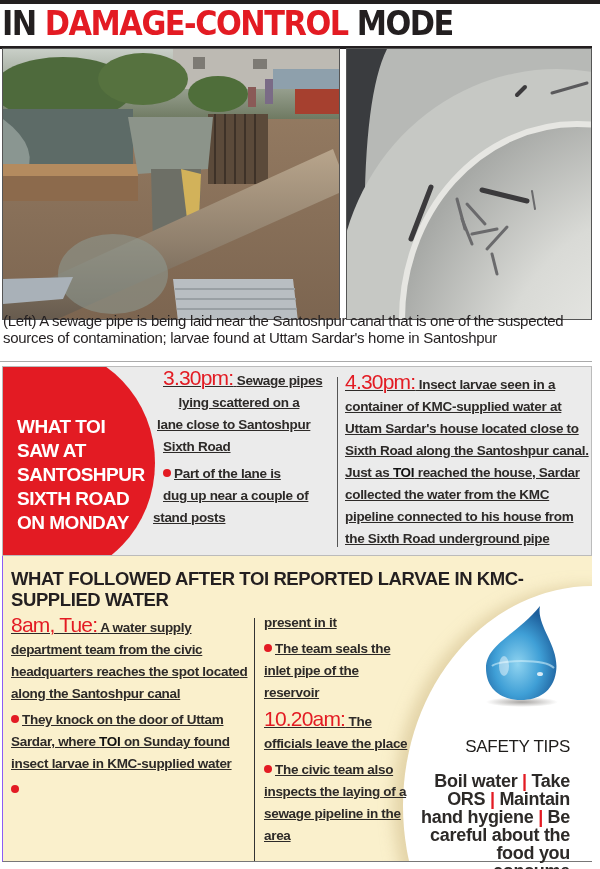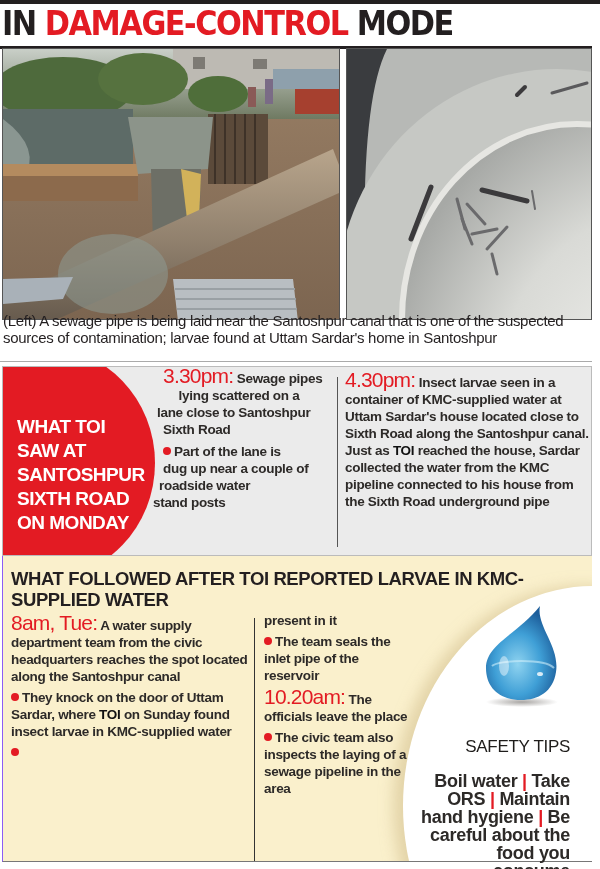--- a/index.html
+++ b/index.html
@@ -36,21 +36,21 @@
     .red-disc {
       position: absolute; left: -70px; top: -20px; width: 222px; height: 232px;
       border-radius: 50%; background: #e31b23;
     }
     .disc-title {
       position: absolute; left: 14px; top: 48px; width: 140px;
       font-weight: bold; color: #ffffff; font-size: 19px; line-height: 24px;
       letter-spacing: -0.5px; white-space: pre-line;
     }
     .entry-time { color: #e31b23; font-size: 21px; letter-spacing: -0.8px; font-weight: normal; }
-    .col-text { font-weight: bold; color: #2d2a28; font-size: 13.5px; line-height: 17px; letter-spacing: -0.3px; }
+    .col-text { font-weight: bold; color: #2d2a28; font-size: 13.5px; line-height: 22px; letter-spacing: -0.3px; text-decoration: underline; }
     .monday-col1 { position: absolute; left: 146px; top: 0px; width: 180px; }
     .monday-col1 .line { display: block; white-space: nowrap; }
     .monday-divider { position: absolute; left: 334px; top: 10px; width: 1px; height: 170px; background: #555; }
     .monday-col2 { position: absolute; left: 342px; top: 4px; width: 245px; }
     .bullet { display: inline-block; width: 8px; height: 8px; border-radius: 50%; background: #e31b23; margin-right: 3px; vertical-align: 1px; }
     .bold-inline { font-weight: 900; color: #111; }
 
     
     .follow-panel {
       position: absolute; left: 2px; top: 556px; width: 590px; height: 306px;
@@ -180,21 +180,20 @@
 SIXTH ROAD
 ON MONDAY</div>
 
   <div class="monday-col1 col-text">
     <span class="line" style="padding-left:14px;"><span class="entry-time">3.30pm:</span> <span>Sewage pipes</span></span>
     <span class="line" style="padding-left:0px;text-align:center;">lying scattered on a</span>
     <span class="line" style="padding-left:8px;">lane close to Santoshpur</span>
     <span class="line" style="padding-left:14px;">Sixth Road</span>
     <span class="line" style="padding-left:14px; margin-top:5px;"><span class="bullet"></span><span>Part of the lane is</span></span>
     <span class="line" style="padding-left:14px;">dug up near a couple of</span>
-    <span class="line" style="padding-left:10px;">roadside water</span>
     <span class="line" style="padding-left:4px;">stand posts</span>
   </div>
 
   <div class="monday-divider"></div>
 
   <div class="monday-col2 col-text"><span class="entry-time">4.30pm:</span><span> Insect larvae seen in a container of KMC-supplied water at Uttam Sardar's house located close to Sixth Road along the Santoshpur canal. Just as </span><span class="bold-inline">TOI</span><span> reached the house, Sardar collected the water from the KMC pipeline connected to his house from the Sixth Road underground pipe</span></div>
 </section>
 
 <section class="follow-panel">
   <div class="white-arc"></div>

